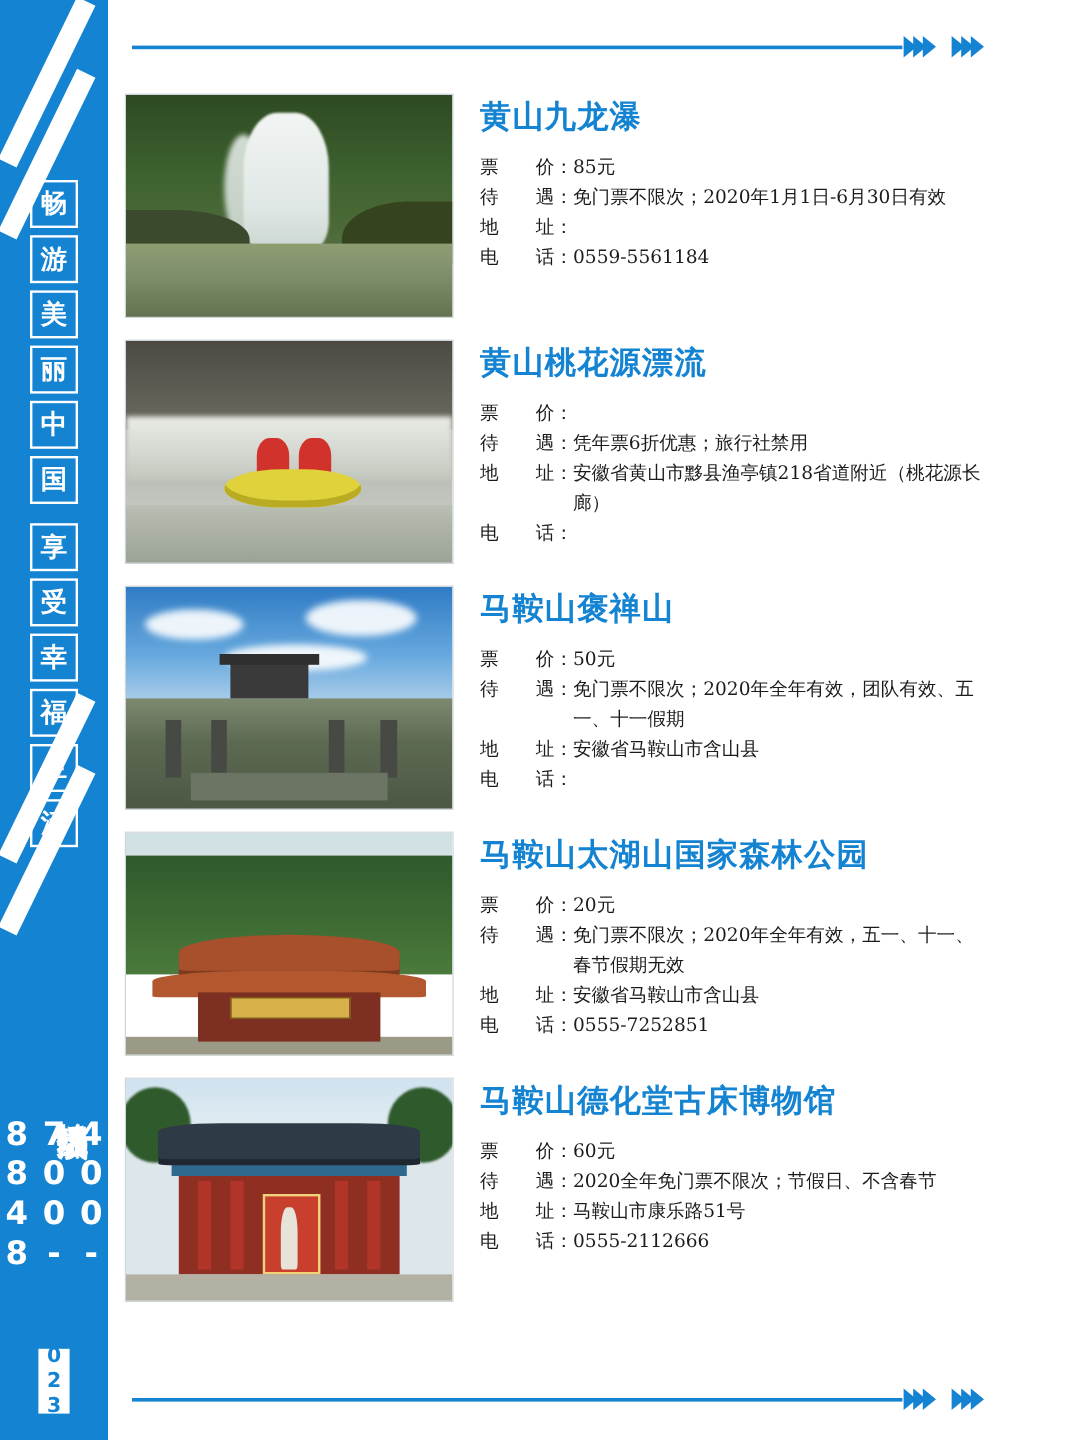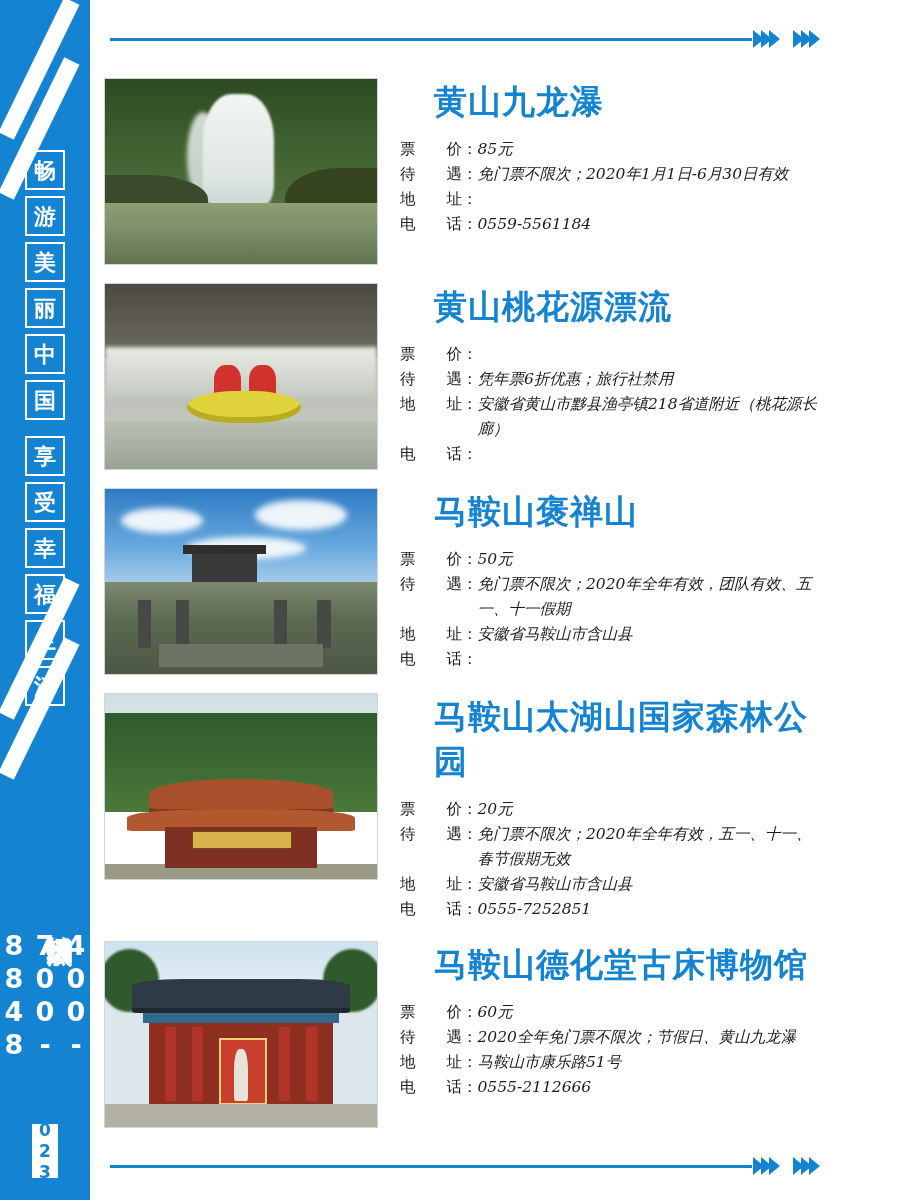--- a/index.html
+++ b/index.html
@@ -162,40 +162,39 @@
     overflow: hidden;
     position: relative;
   }
   .info {
     padding-left: 22px;
     flex: 1;
     padding-top: 2px;
   }
   .title {
     color: #1383d2;
-    font-size: 33px;
+    font-size: 26px;
     font-weight: bold;
     letter-spacing: 1px;
     margin-bottom: 12px;
     font-family: "DejaVu Serif", serif;
-    margin-left: 34px;
   }
   .line {
     font-size: 15.5px;
     color: #1b1b1b;
     line-height: 1.62;
     font-family: "DejaVu Serif", serif;
     display: flex;
   }
   .lbl {
     flex: 0 0 auto;
     white-space: pre;
     font-family: "DejaVu Serif", serif;
   }
-  .val { flex: 1; font-style: italic; }
+  .val { flex: 1; }
 
   
   .ph { position: absolute; inset: 0; }
 
   
   .wf-bg { background: linear-gradient(180deg,#2d4a22 0%,#3f6330 38%,#4c6a38 60%,#6f7d5d 100%); }
   .wf-fall {
     position: absolute; left: 36%; top: 8%; width: 26%; height: 62%;
     background: linear-gradient(180deg,#f2f5f3 0%,#dfe7e4 70%,#cbd6d2 100%);
     border-radius: 40% 40% 20% 20%;
@@ -496,21 +495,21 @@
       </div>
     </div>
     <div class="info">
       <div class="title">马鞍山德化堂古床博物馆</div>
       <div class="line">
         <span class="lbl">票　　价：</span>
         <span class="val">60元</span>
       </div>
       <div class="line">
         <span class="lbl">待　　遇：</span>
-        <span class="val">2020全年免门票不限次；节假日、黄山九龙瀑</span>
+        <span class="val">2020全年免门票不限次；节假日、不含春节</span>
       </div>
       <div class="line">
         <span class="lbl">地　　址：</span>
         <span class="val">马鞍山市康乐路51号</span>
       </div>
       <div class="line">
         <span class="lbl">电　　话：</span>
         <span class="val">0555-2112666</span>
       </div>
     </div>

